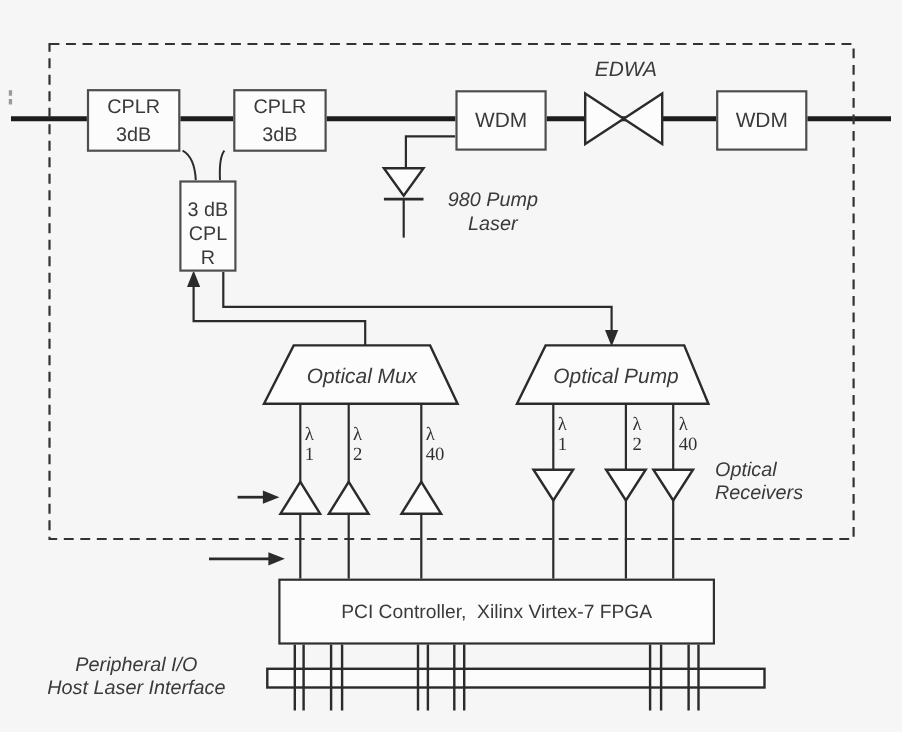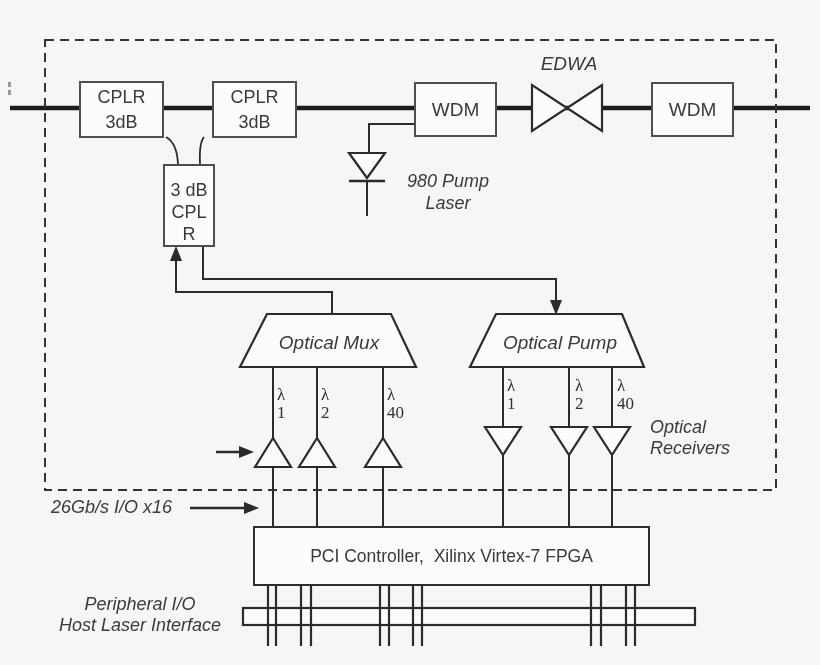--- a/index.html
+++ b/index.html
@@ -26,21 +26,21 @@
   #box-pci{left:253px;top:526px;width:397px;height:60px;font-size:17.5px;line-height:21px;
            border-width:2.5px;border-color:#2e2e2e;}
   #box-pci div{white-space:pre;}
   #lbl-edwa{left:519px;top:53px;width:100px;font-size:19px;}
   #lbl-pump{left:398px;top:170px;width:100px;line-height:22px;}
   #lbl-mux{left:266px;top:332px;width:126px;font-size:19px;}
   #lbl-demux{left:488px;top:332px;width:144px;font-size:19px;}
   #lbl-recv{left:650px;top:417px;}
   #lbl-lasers{left:58px;top:443px;}
   #lbl-io{left:51px;top:497px;}
-  #lbl-periph{left:40px;top:594px;width:200px;}
+  #lbl-periph{left:24px;top:594px;width:200px;}
 </style>
 </head>
 <body>
 
 <div class="stage">
 
   <svg width="820" height="665" viewBox="0 0 820 665">
 
     <rect x="8" y="82" width="3" height="5" fill="#9a9a9a"></rect>
     <rect x="8" y="90" width="3" height="5" fill="#9a9a9a"></rect>
@@ -138,21 +138,20 @@
   <div class="lbl ctr" id="lbl-pump">
     <div>980 Pump</div>
     <div>Laser</div>
   </div>
   <div class="lbl ctr" id="lbl-mux">Optical Mux</div>
   <div class="lbl ctr" id="lbl-demux">Optical Pump</div>
   <div class="lbl" id="lbl-recv">
     <div>Optical</div>
     <div>Receivers</div>
   </div>
-  <div class="lbl" id="lbl-io">26Gb/s I/O x16</div>
   <div class="lbl ctr" id="lbl-periph">
     <div>Peripheral I/O</div>
     <div>Host Laser Interface</div>
   </div>
 
   <div class="lam" style="left:277px;top:386px;">
     <span>λ</span>
     <span>1</span>
   </div>
   <div class="lam" style="left:321px;top:386px;">

